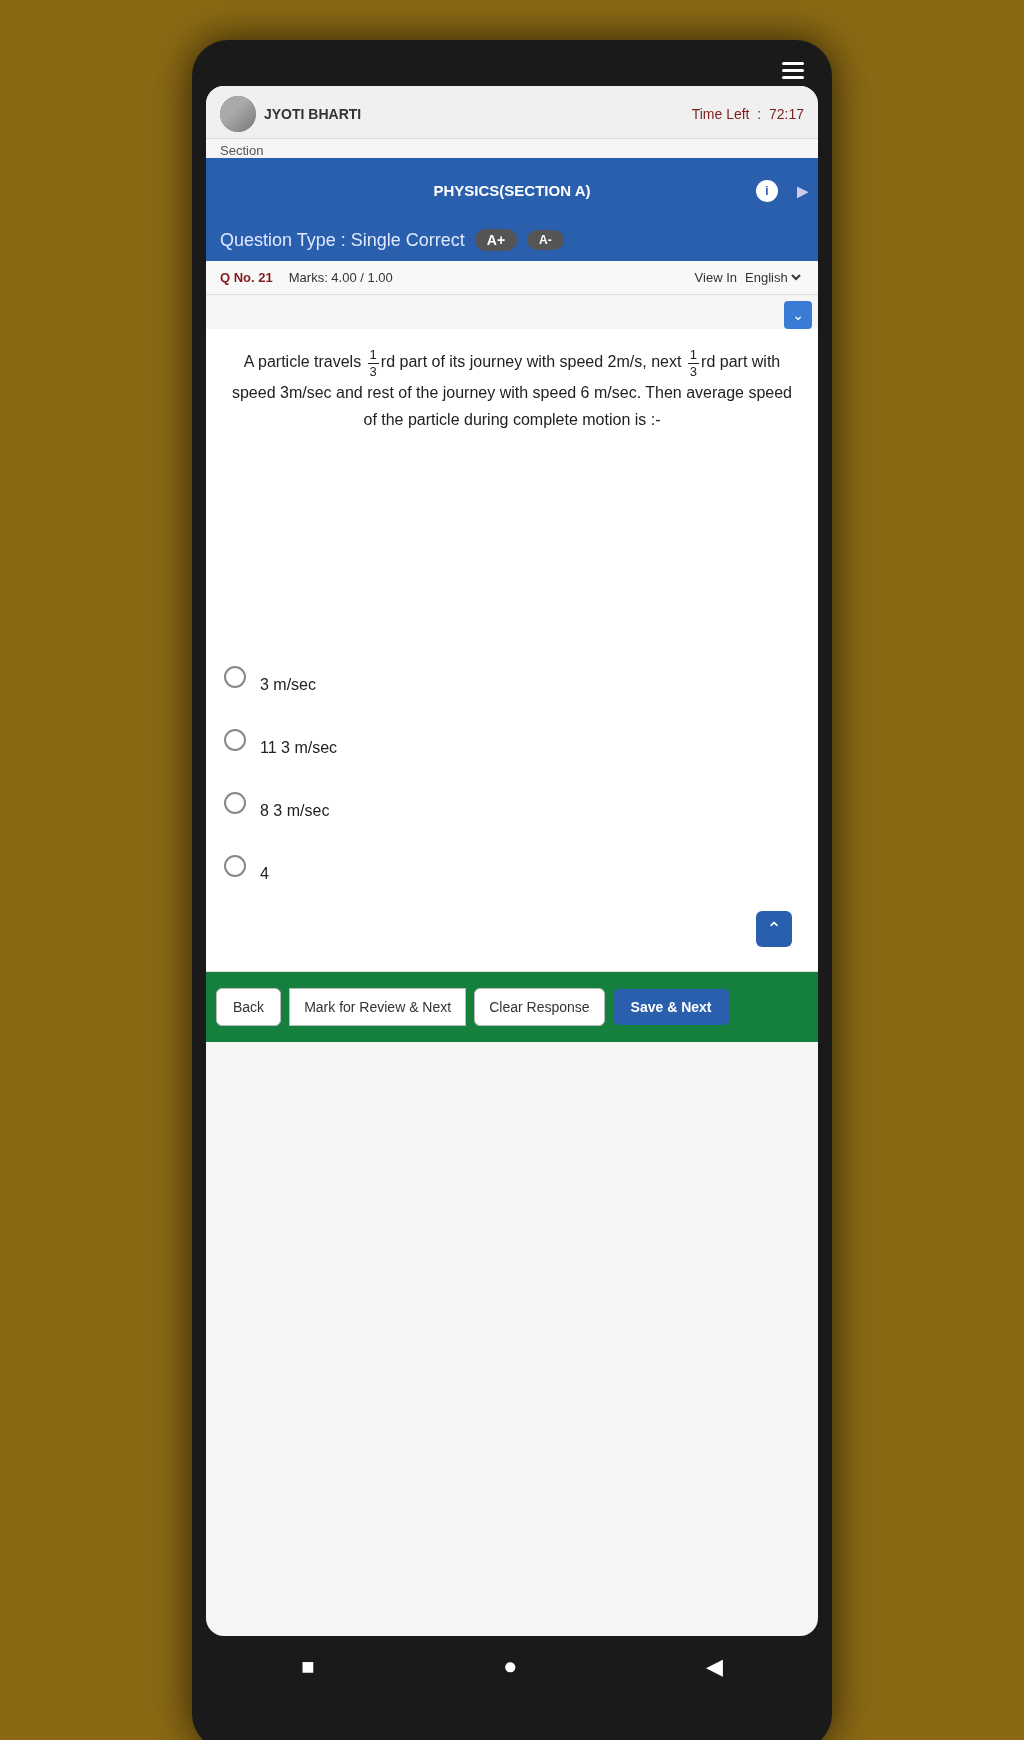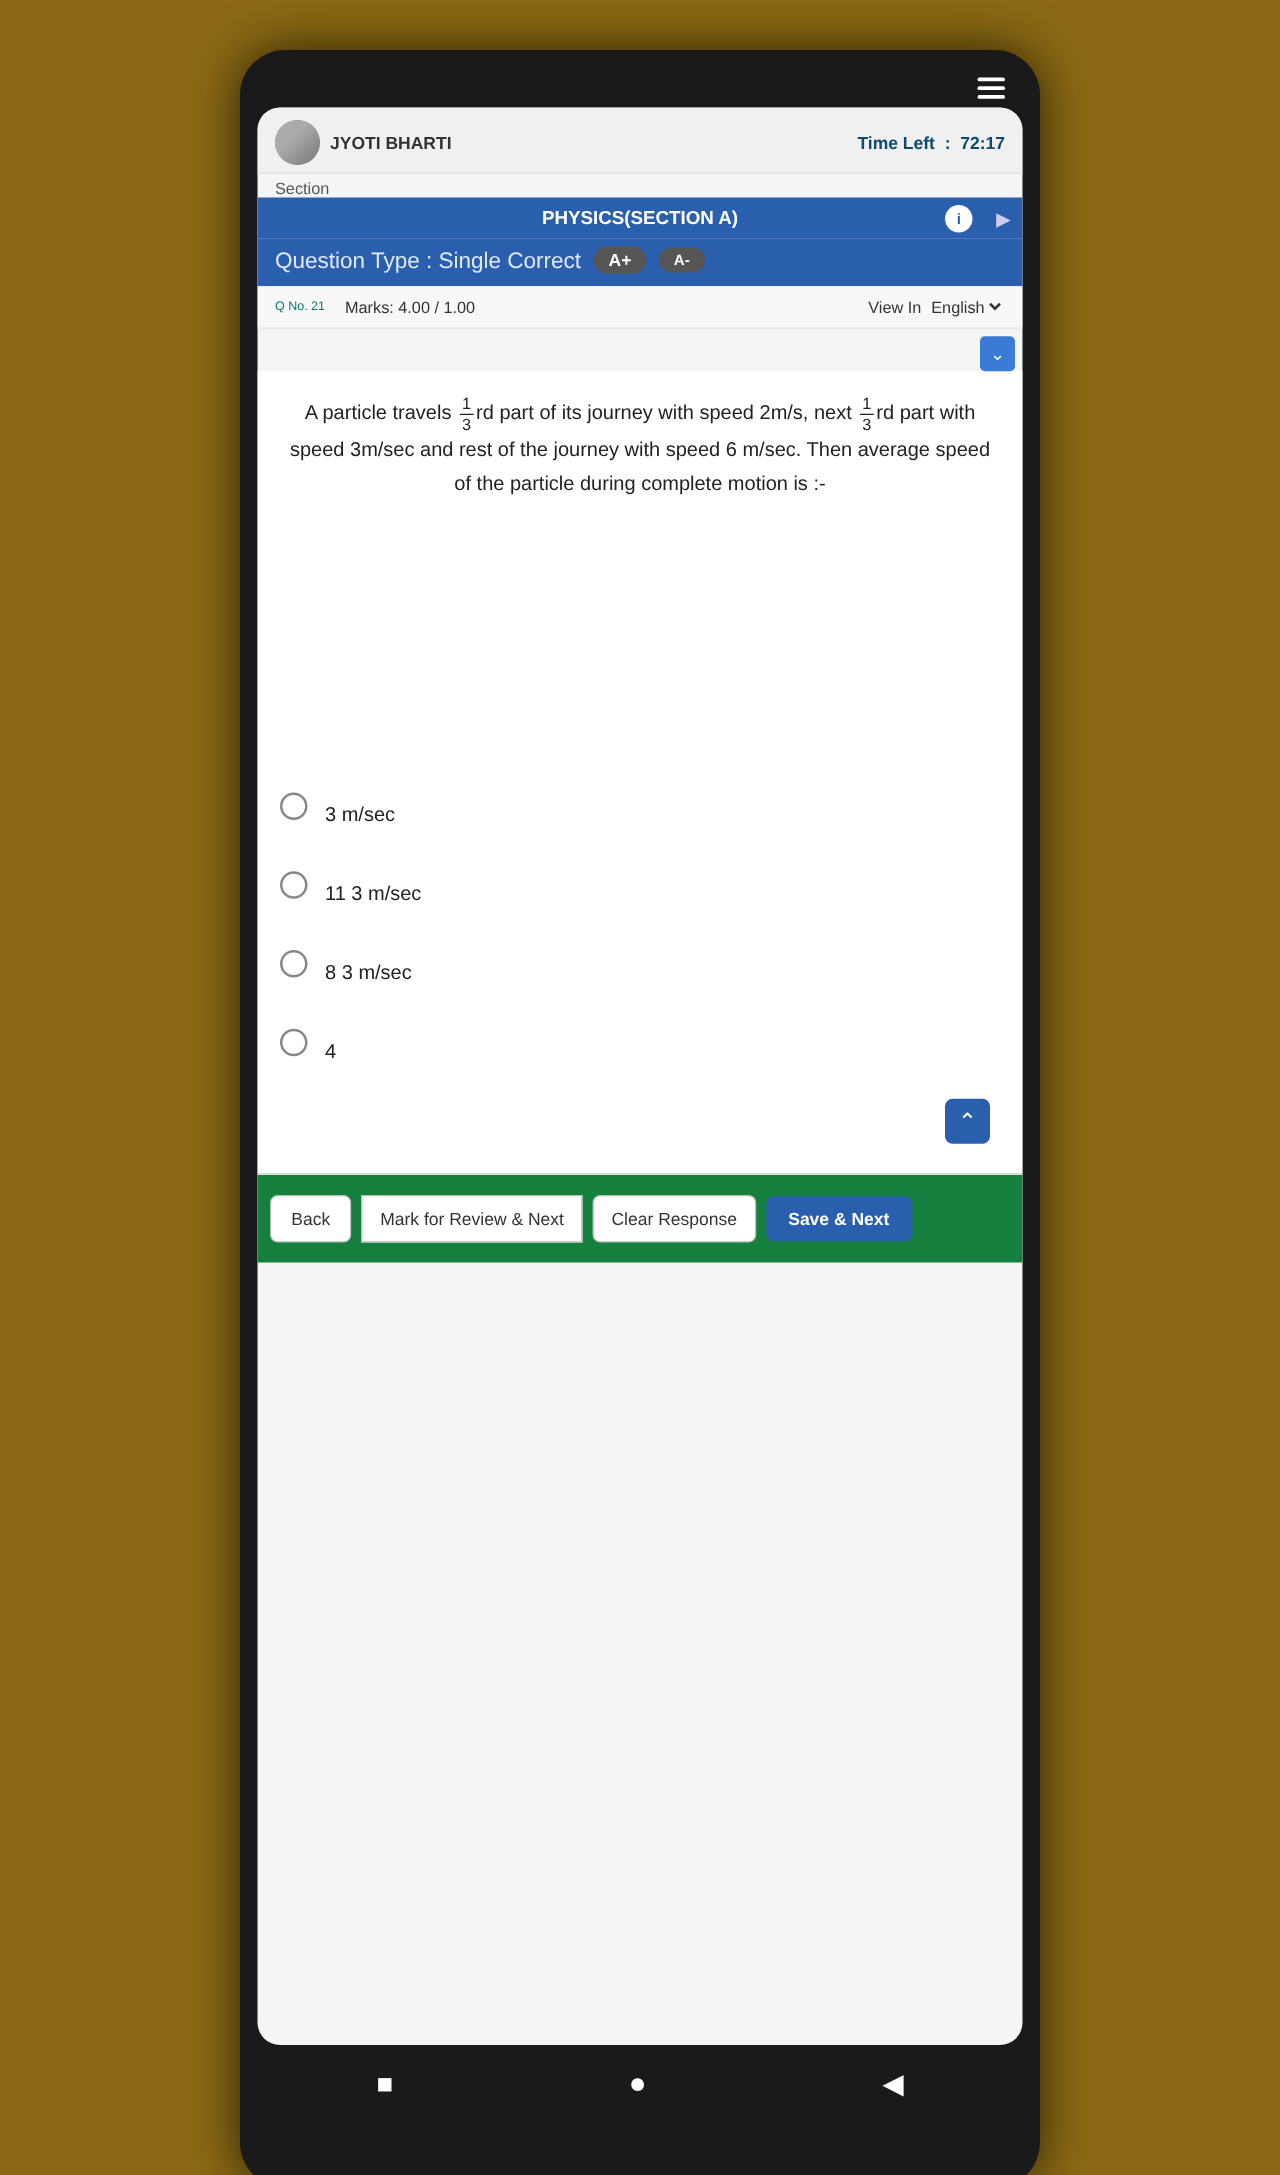--- a/index.html
+++ b/index.html
@@ -86,35 +86,35 @@
       background: linear-gradient(135deg, #aaa 40%, #777 100%);
       border-radius: 50%;
     }
     .user-name {
       font-size: 14px;
       font-weight: bold;
       color: #333;
     }
     .time-left {
       font-size: 14px;
-      color: #0c4a6e;
-      font-weight: bold;
+      color: #7f1d1d;
+      font-weight: normal;
     }
     .section-label {
       font-size: 13px;
       color: #555;
       padding: 4px 14px 0 14px;
     }
     .section-header {
       background: #2a5fad;
       color: #fff;
       text-align: center;
       font-size: 15px;
       font-weight: bold;
-      padding: 8px 14px;
+      padding: 24px 14px;
       display: flex;
       align-items: center;
       justify-content: center;
       gap: 10px;
       position: relative;
     }
     .section-header .info-icon {
       background: #fff;
       color: #2a5fad;
       border-radius: 50%;
@@ -160,23 +160,23 @@
     }
     .question-meta {
       background: #f8f8f8;
       padding: 8px 14px;
       display: flex;
       align-items: center;
       gap: 16px;
       border-bottom: 1px solid #e0e0e0;
     }
     .q-no {
-      font-size: 10px;
-      color: #0f766e;
-      font-weight: normal;
+      font-size: 13px;
+      color: #7f1d1d;
+      font-weight: bold;
     }
     .marks {
       font-size: 13px;
       color: #333;
     }
     .view-in {
       margin-left: auto;
       font-size: 13px;
       color: #333;
       display: flex;

